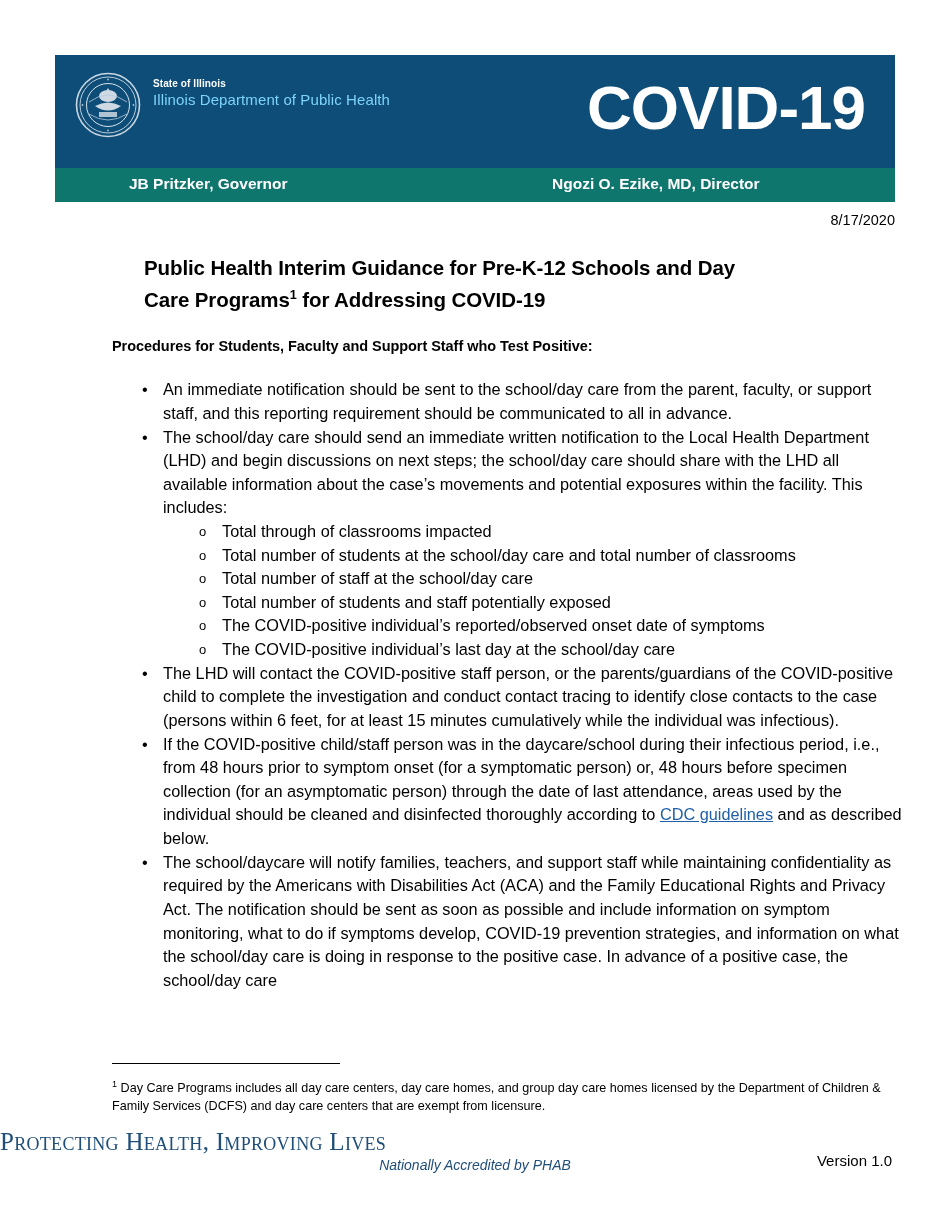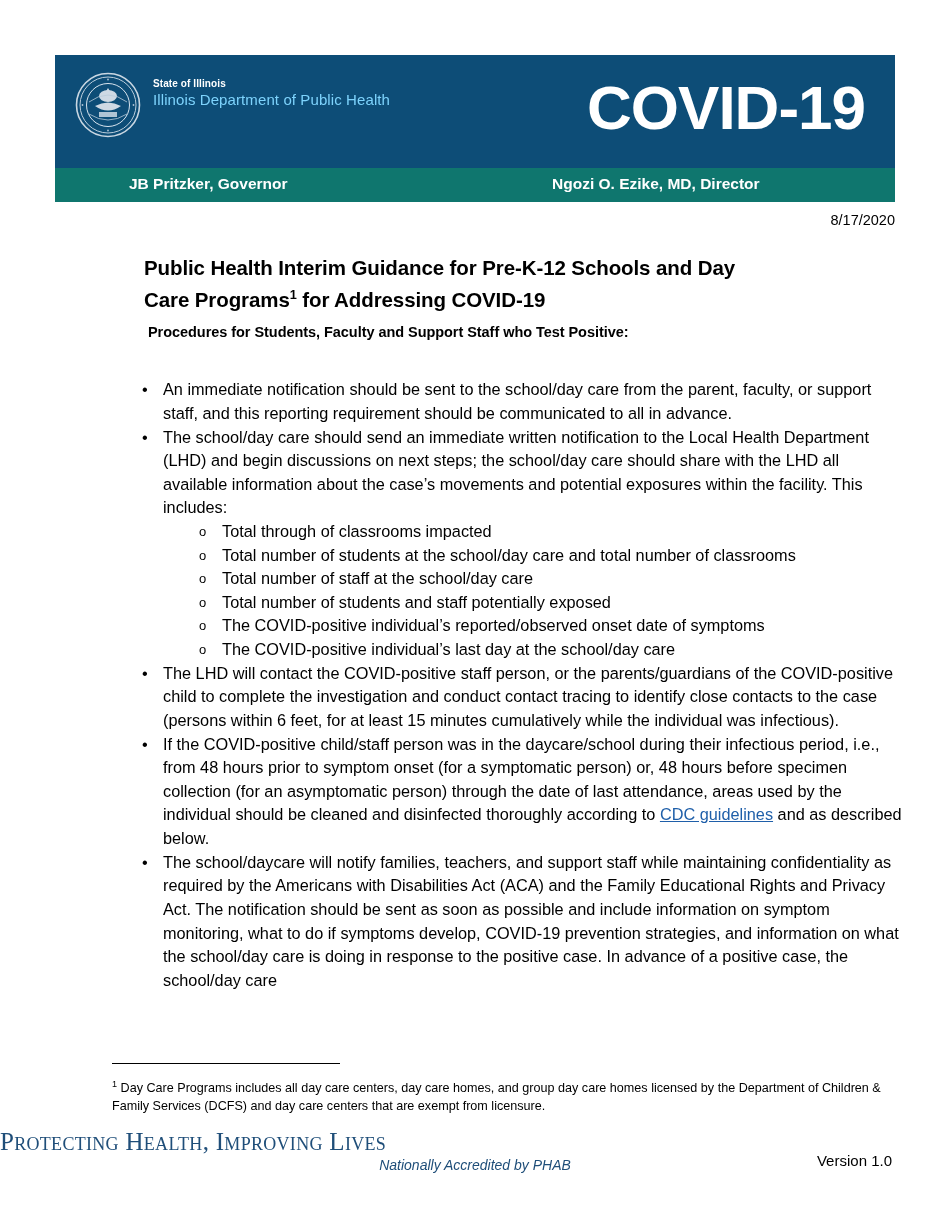--- a/index.html
+++ b/index.html
@@ -112,25 +112,24 @@
   .doc-title sup {
     font-size: 0.62em;
     vertical-align: super;
     line-height: 0;
   }
 
   
   .section-heading {
     position: absolute;
     left: 112px;
-    top: 324px;
+    top: 338px;
     font-size: 14.5px;
     font-weight: bold;
     letter-spacing: -0.05px;
-    margin-left: 36px;
   }
 
   
   .body-list {
     position: absolute;
     left: 112px;
     top: 378px;
     width: 790px;
   }
   ul.lvl1 {

